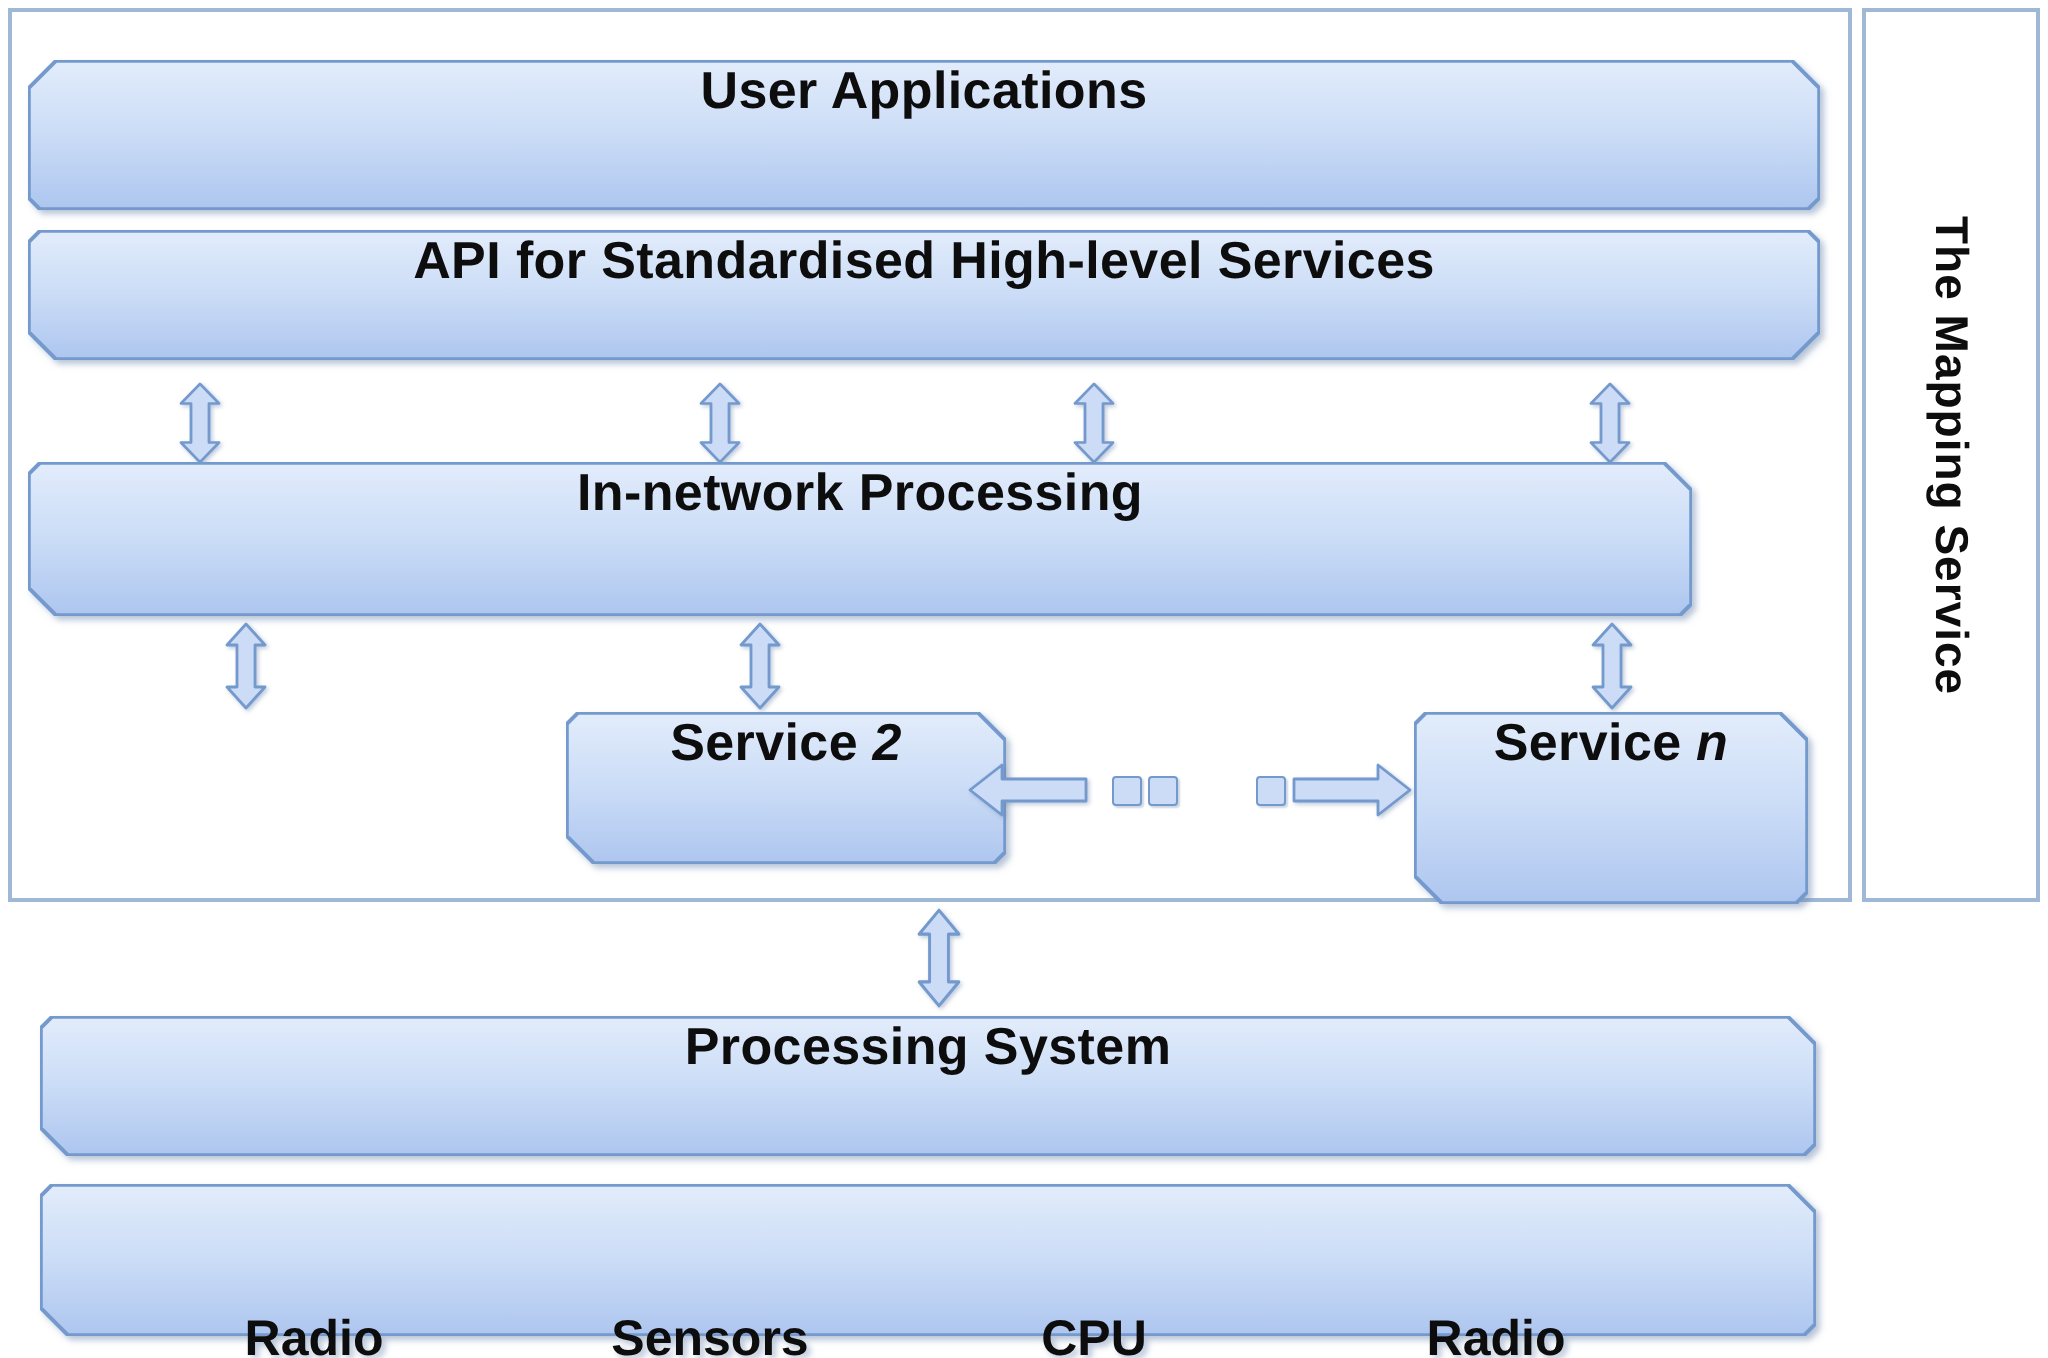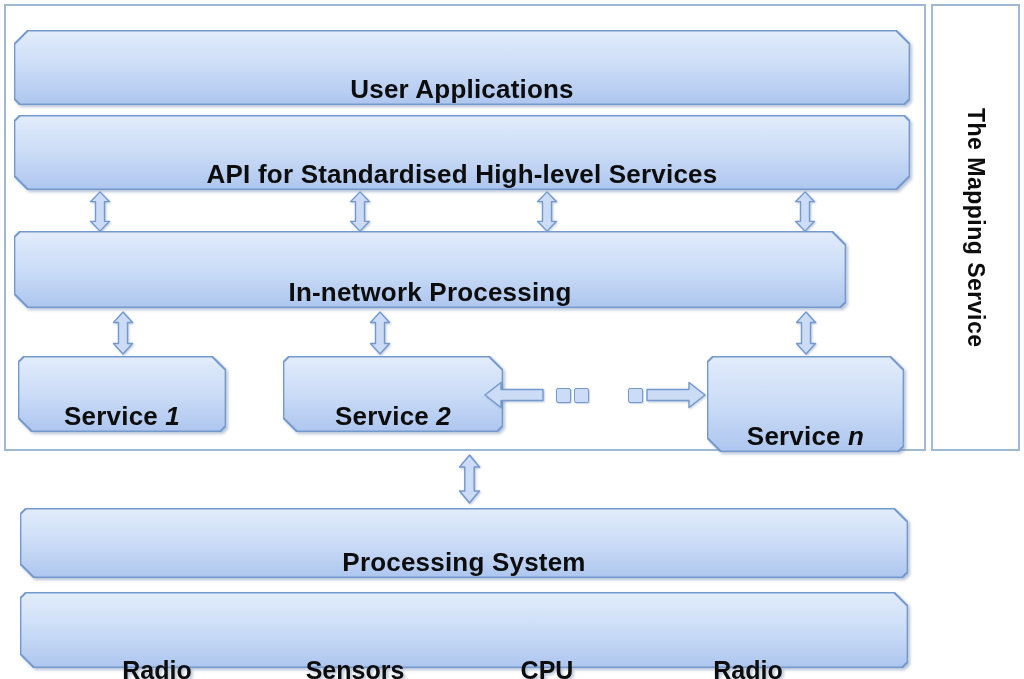--- a/index.html
+++ b/index.html
@@ -26,21 +26,21 @@
     writing-mode:vertical-rl;
     font-weight:700;
     font-size:23px;
     color:var(--text-color);
     letter-spacing:.5px;
     white-space:nowrap;
   }
   
   .box{
     position:absolute;
-    display:flex;align-items:flex-end;justify-content:center;
+    display:flex;align-items:flex-start;justify-content:center;
     filter:drop-shadow(2px 2.5px 1.5px rgba(110,135,175,.5));
   }
   .box::before{
     content:"";position:absolute;inset:0;
     background:var(--box-border);
     clip-path:var(--clip);
   }
   .box::after{
     content:"";position:absolute;inset:1.4px;
     background:linear-gradient(180deg,var(--box-fill-top) 0%,var(--box-fill-mid) 45%,var(--box-fill-bottom) 100%);
@@ -85,21 +85,21 @@
   <div class="frame" style="left:4px;top:4px;width:918px;height:443px"></div>
 
   <div class="side-box" style="left:931px;top:4px;width:85px;height:443px">
     <span class="v-label">The Mapping Service</span>
   </div>
 
   <div class="box snip-top" style="left:14px;top:30px;width:896px;height:75px">
     <span class="box-label">User Applications</span>
   </div>
 
-  <div class="box snip-bottom" style="left:14px;top:115px;width:896px;height:75px">
+  <div class="box snip-bottom" style="left:14px;top:115px;width:896px;height:65px">
     <span class="box-label">API for Standardised High-level Services</span>
   </div>
 
   <svg class="varrow" style="left:89px;top:191px" width="22" height="41" viewBox="0 0 22 44" preserveAspectRatio="none">
       <path class="arrow-shape" d="M11 1 L20.5 11.5 15.5 11.5 15.5 32.5 20.5 32.5 11 43 1.5 32.5 6.5 32.5 6.5 11.5 1.5 11.5 Z"></path>
     </svg>
   <svg class="varrow" style="left:349px;top:191px" width="22" height="41" viewBox="0 0 22 44" preserveAspectRatio="none">
       <path class="arrow-shape" d="M11 1 L20.5 11.5 15.5 11.5 15.5 32.5 20.5 32.5 11 43 1.5 32.5 6.5 32.5 6.5 11.5 1.5 11.5 Z"></path>
     </svg>
   <svg class="varrow" style="left:536px;top:191px" width="22" height="41" viewBox="0 0 22 44" preserveAspectRatio="none">
@@ -116,23 +116,20 @@
   <svg class="varrow" style="left:112px;top:311px" width="22" height="44" viewBox="0 0 22 44" preserveAspectRatio="none">
       <path class="arrow-shape" d="M11 1 L20.5 11.5 15.5 11.5 15.5 32.5 20.5 32.5 11 43 1.5 32.5 6.5 32.5 6.5 11.5 1.5 11.5 Z"></path>
     </svg>
   <svg class="varrow" style="left:369px;top:311px" width="22" height="44" viewBox="0 0 22 44" preserveAspectRatio="none">
       <path class="arrow-shape" d="M11 1 L20.5 11.5 15.5 11.5 15.5 32.5 20.5 32.5 11 43 1.5 32.5 6.5 32.5 6.5 11.5 1.5 11.5 Z"></path>
     </svg>
   <svg class="varrow" style="left:795px;top:311px" width="22" height="44" viewBox="0 0 22 44" preserveAspectRatio="none">
       <path class="arrow-shape" d="M11 1 L20.5 11.5 15.5 11.5 15.5 32.5 20.5 32.5 11 43 1.5 32.5 6.5 32.5 6.5 11.5 1.5 11.5 Z"></path>
     </svg>
 
-  <div class="box snip-diag" style="left:18px;top:356px;width:208px;height:76px">
-    <span class="box-label"><span>Service</span><i class="svc-idx">1</i></span>
-  </div>
   <div class="box snip-diag" style="left:283px;top:356px;width:220px;height:76px">
     <span class="box-label"><span>Service</span><i class="svc-idx">2</i></span>
   </div>
   <div class="box snip-diag" style="left:707px;top:356px;width:197px;height:96px">
     <span class="box-label"><span>Service</span><i class="svc-idx">n</i></span>
   </div>
 
   <svg class="harrow" style="left:484px;top:381px" width="60" height="28" viewBox="0 0 60 28" preserveAspectRatio="none">
       <path class="arrow-shape" d="M1 14 L17 1.5 17 8.5 59 8.5 59 19.5 17 19.5 17 26.5 Z"></path>
     </svg>

